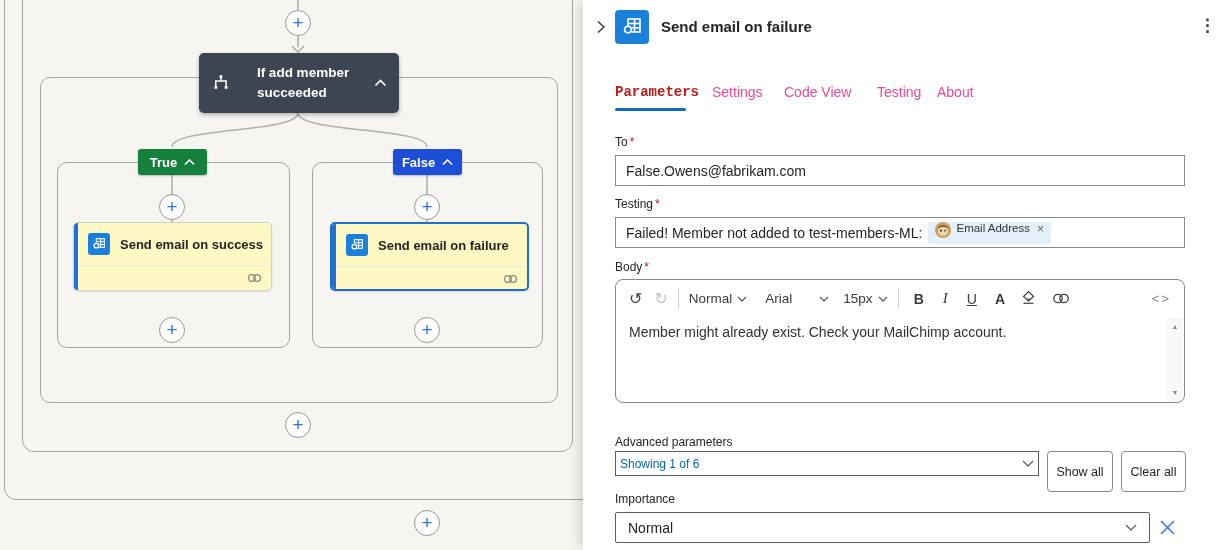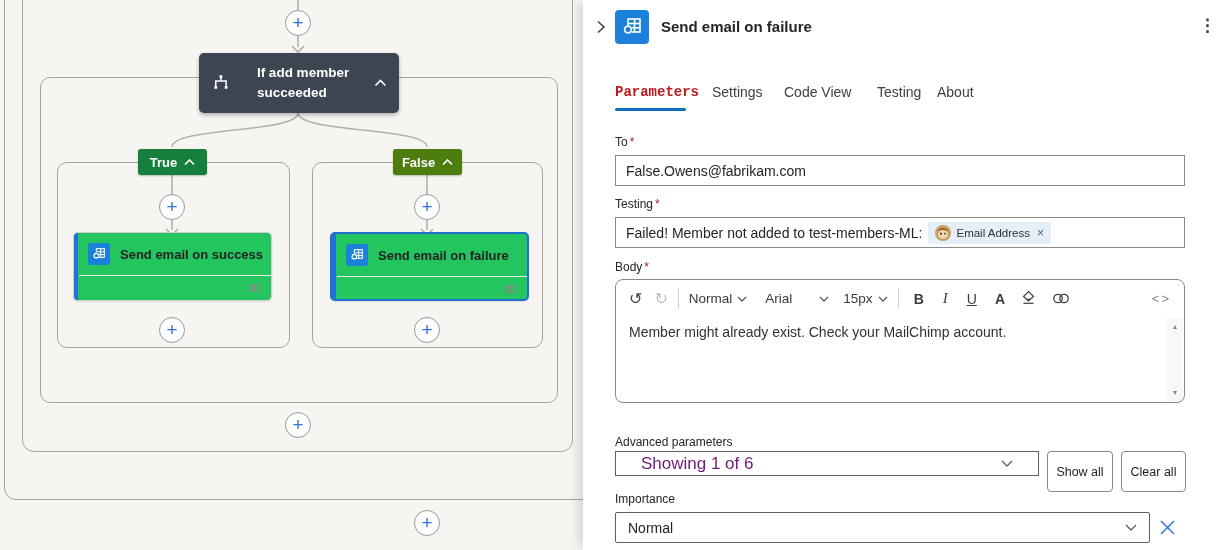--- a/index.html
+++ b/index.html
@@ -25,55 +25,55 @@
   #condNode{position:absolute;left:199px;top:53px;width:200px;height:60px;background:#3d4452;
             border-radius:5px;box-shadow:0 2px 4px rgba(0,0,0,.28);display:flex;align-items:center;
             padding:0 12px;color:#fff;cursor:pointer;}
   #condNode .txt{font-size:13.5px;font-weight:700;line-height:1.5;margin-left:26px;width:118px;}
   #condNode svg.chev{margin-left:auto;}
 
   .badge{position:absolute;top:149px;width:69px;height:26px;border-radius:3px;display:flex;
          align-items:center;justify-content:center;gap:7px;color:#fff;font-size:13px;font-weight:700;
          box-shadow:0 1px 2px rgba(0,0,0,.25);cursor:pointer;}
   #trueBadge{left:138px;background:#15803d;}
-  #falseBadge{left:393px;background:#4d7c0f;}
-
-  .card{position:absolute;top:232px;width:199px;height:69px;background:#22c55e;border:1px solid #d2d0ce;
+  #falseBadge{left:393px;background:#1d4ed8;}
+
+  .card{position:absolute;top:222px;width:199px;height:69px;background:#fef9c3;border:1px solid #d2d0ce;
         border-radius:5px;box-shadow:0 1px 2px rgba(0,0,0,.10);overflow:hidden;cursor:pointer;}
   #successCard{left:73px;}
   #failureCard{left:330px;border:2px solid #1f6fd3;}
   .card .accent{position:absolute;left:0;top:0;width:4px;height:100%;background:#2172d8;}
   .card .titleRow{display:flex;align-items:center;height:42px;padding-left:14px;gap:10px;}
   .card .titleRow .t{font-size:13px;font-weight:700;color:#242424;}
   .card .divider{height:1px;background:#ebeae8;margin-left:5px;}
   .card .footRow{display:flex;align-items:center;justify-content:flex-end;height:23px;padding-right:9px;}
 
   .appIcon{display:flex;align-items:center;justify-content:center;background:#1a80d9;border-radius:3px;}
 
   
   #panel{position:absolute;left:583px;top:0;width:637px;height:550px;background:#fff;
          box-shadow:-8px 0 10px -3px rgba(0,0,0,.12);}
   #collapseBtn{position:absolute;left:9px;top:18px;cursor:pointer;padding:2px;}
   #hdrIcon{position:absolute;left:32px;top:10px;width:34px;height:34px;border-radius:4px;}
   #hdrTitle{position:absolute;left:78px;top:18px;font-size:15px;font-weight:700;color:#242424;}
   #kebab{position:absolute;left:612px;top:15px;font-size:17px;font-weight:700;color:#3b3a39;cursor:pointer;
          letter-spacing:0;line-height:1;padding:2px 4px;}
 
-  .tab{position:absolute;top:84px;font-size:14px;color:#404040;cursor:pointer;}
+  .tab{position:absolute;top:84px;font-size:14px;color:#ec4899;cursor:pointer;}
   .tab.active{font-weight:700;color:#b91c1c;font-family:Liberation Mono, monospace;}
   #tabUnderline{position:absolute;left:32px;top:108px;width:71px;height:3px;background:#0f6cbd;border-radius:2px;}
 
   .fieldLabel{position:absolute;font-size:12px;color:#242424;}
   .req{color:#a4262c;margin-left:2px;}
   .inputBox{position:absolute;left:32px;width:570px;height:31px;border:1px solid #8b8987;background:#fff;
             display:flex;align-items:center;padding:0 10px;font-size:14px;color:#242424;cursor:text;}
 
   #toLabel{left:32px;top:135px;} #toInput{top:155px;}
   #subjLabel{left:32px;top:197px;} #subjInput{top:217px;gap:6px;}
-  .token{display:flex;align-items:center;gap:5px;background:#e4effa;border-radius:2px;height:22px;
+  .token{display:flex;gap:5px;background:#e4effa;border-radius:2px;height:22px;
          padding:0 7px;font-size:11.5px;color:#323130;cursor:pointer;}
   .token .rm{color:#5f5d5b;font-size:12px;margin-left:2px;cursor:pointer;}
 
   #bodyLabel{left:32px;top:260px;}
   #editor{position:absolute;left:32px;top:279px;width:570px;height:124px;border:1px solid #8a8886;
           border-radius:8px;background:#fff;}
   #toolbar{display:flex;align-items:center;height:37px;padding:0 13px;color:#3b3a39;}
   #toolbar .sep{width:1px;height:21px;background:#d2d0ce;margin:0 10px;}
   #toolbar .tbtn{cursor:pointer;display:flex;align-items:center;gap:5px;font-size:13.5px;color:#3b3a39;}
   #undoBtn{font-size:16px;color:#424242;}
@@ -83,21 +83,21 @@
   #underlineBtn{text-decoration:underline;font-weight:400;}
   #codeBtn{margin-left:auto;color:#8a8886;font-size:13px;letter-spacing:2px;cursor:pointer;}
   #bodyText{padding:7px 13px;font-size:14px;color:#323130;}
   #vScroll{position:absolute;right:1px;top:38px;bottom:1px;width:16px;background:#f8f8f7;
            border-bottom-right-radius:7px;}
   #vScroll .arr{position:absolute;left:0;width:100%;text-align:center;font-size:7px;color:#8a8886;cursor:pointer;}
   #vScroll .up{top:5px;} #vScroll .down{bottom:5px;}
 
   #advLabel{left:32px;top:435px;}
   #advDrop{position:absolute;left:32px;top:451px;width:424px;height:25px;border:1px solid #605e5c;
-           display:flex;align-items:center;padding:0 25px;font-size:17px;color:#701a75;cursor:pointer;}
+           display:flex;align-items:center;padding:0 4px;font-size:12px;color:#0369a1;cursor:pointer;}
   #advDrop svg{margin-left:auto;}
   .miniBtn{position:absolute;top:451px;height:41px;border:1px solid #8a8886;border-radius:4px;background:#fff;
            display:flex;align-items:center;justify-content:center;font-size:12.5px;color:#242424;cursor:pointer;}
   #showAllBtn{left:464px;width:66px;}
   #clearAllBtn{left:538px;width:65px;}
 
   #impLabel{left:32px;top:492px;}
   #impDrop{position:absolute;left:32px;top:512px;width:535px;height:31px;border:1px solid #605e5c;border-radius:2px;
            display:flex;align-items:center;padding:0 12px;font-size:14px;color:#242424;cursor:pointer;}
   #impDrop svg{margin-left:auto;}

